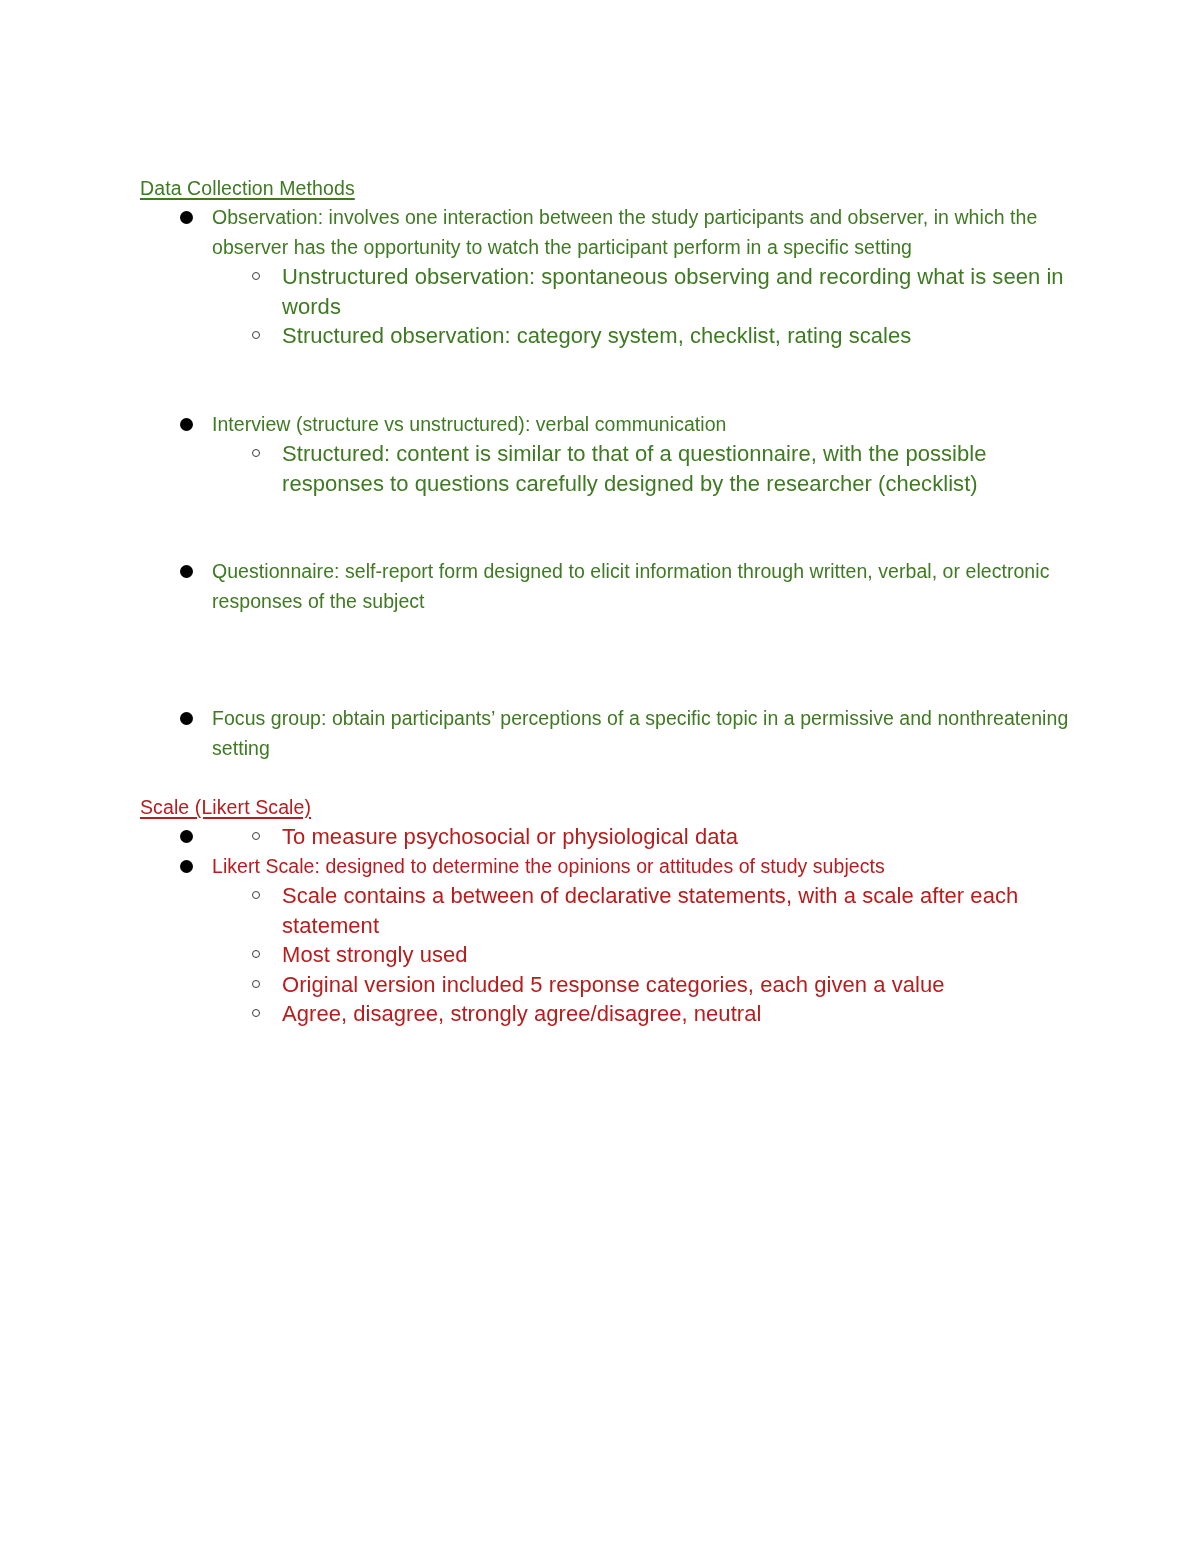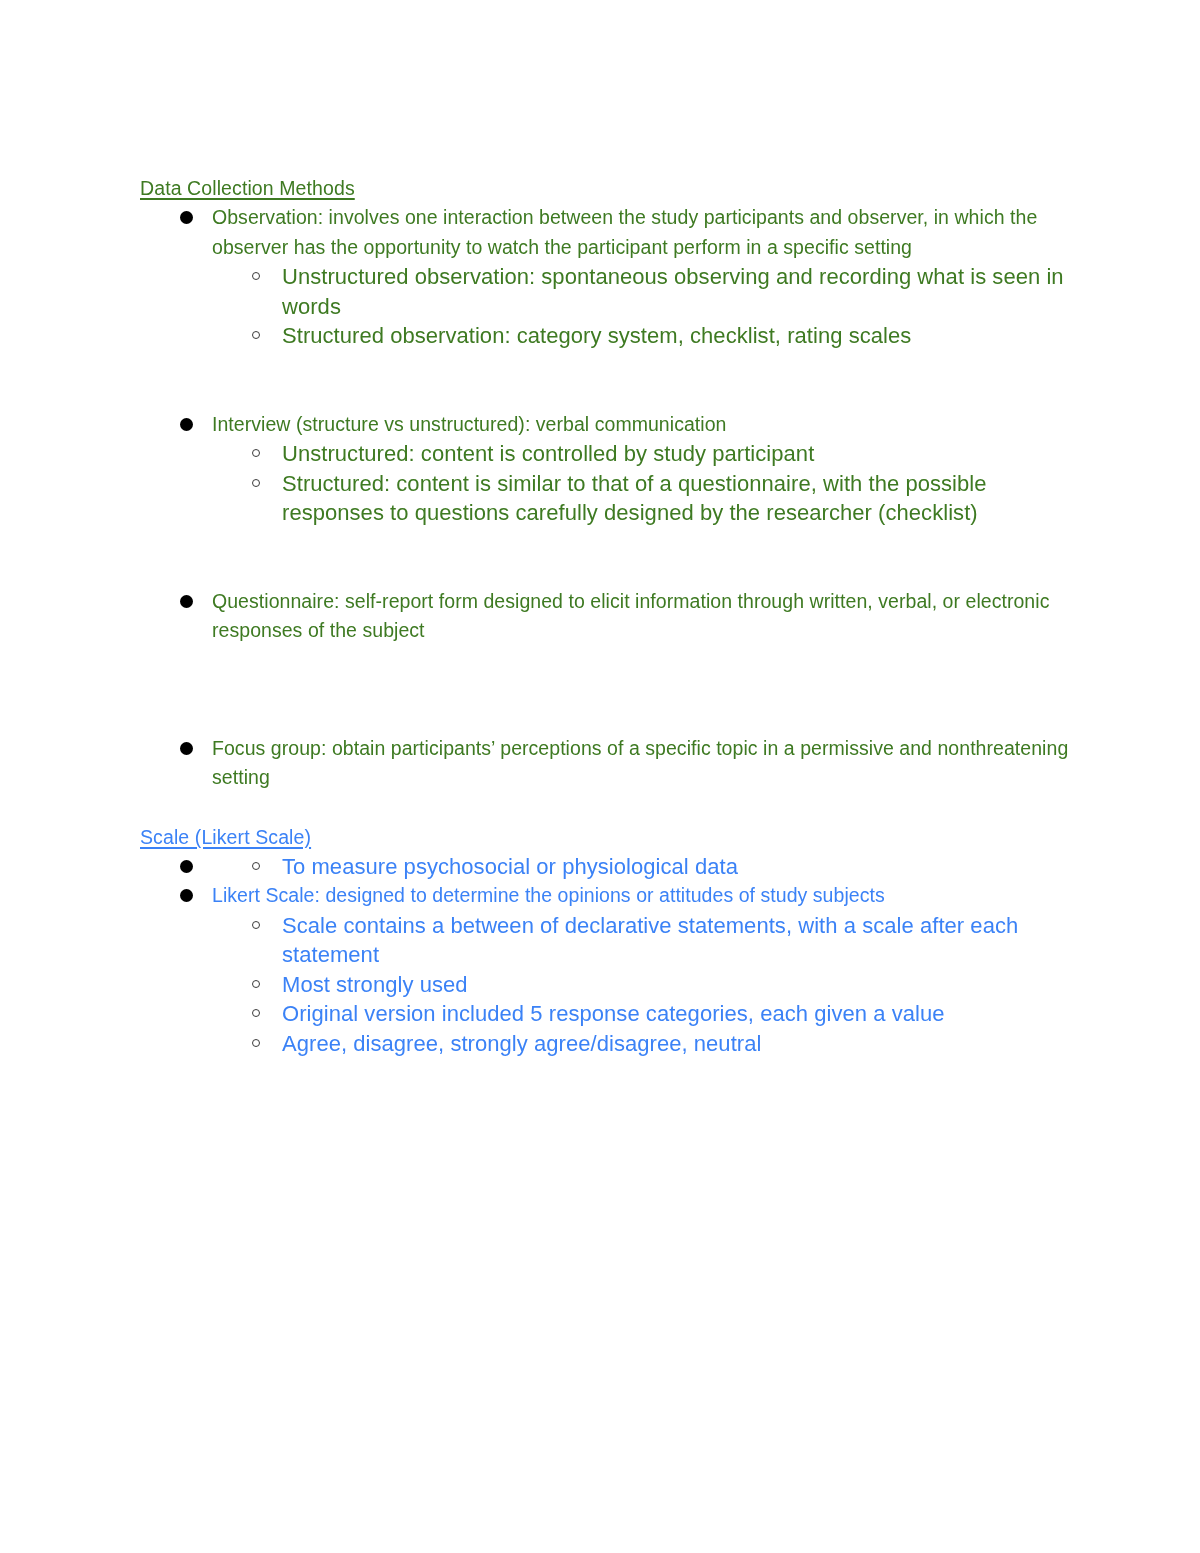--- a/index.html
+++ b/index.html
@@ -77,21 +77,21 @@
     box-sizing: border-box;
     background: transparent;
   }
 
   .u {
     text-underline-offset: 2.5px;
     text-decoration-thickness: 1.5px;
   }
 
   .green { color: #3e7a22; }
-  .orange { color: #3b82f6; }
+  .orange { color: #b91c1c; }
 
   .spacer-lg { height: 59px; }
   .spacer-sm { height: 29px; }
   .gap-section { height: 30px; }
 </style>
 </head>
 <body>
 
 <div class="page">
   <div class="doc-body">
@@ -109,24 +109,20 @@
     <div class="lvl2 green">
       <span class="obullet"></span>
       <span>Structured observation: category system, checklist, rating scales</span>
     </div>
 
     <div class="spacer-lg"></div>
 
     <div class="lvl1 green">
       <span class="bullet"></span>
       <span class="u">Interview (structure vs unstructured)</span><span>:</span><span> verbal communication</span>
-    </div>
-    <div class="lvl2 green">
-      <span class="obullet"></span>
-      <span>Unstructured: content is controlled by study participant</span>
     </div>
     <div class="lvl2 green">
       <span class="obullet"></span>
       <span> Structured: content is similar to that of a questionnaire, with the possible responses to questions carefully designed by the researcher (checklist)</span>
     </div>
 
     <div class="spacer-lg"></div>
 
     <div class="lvl1 green">
       <span class="bullet"></span>

